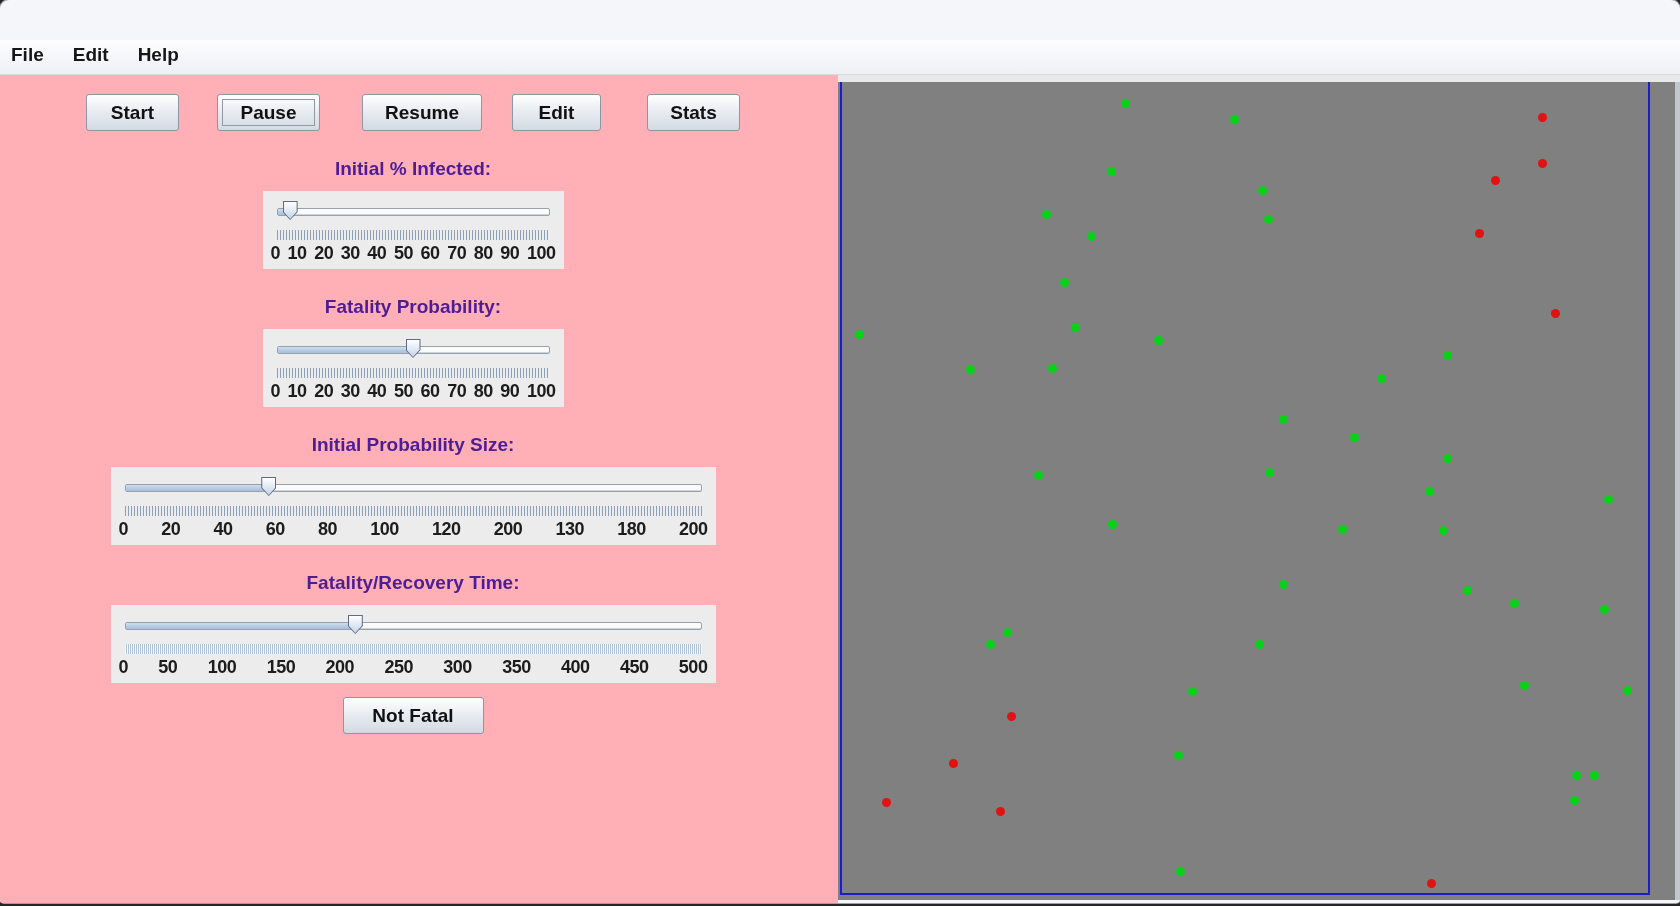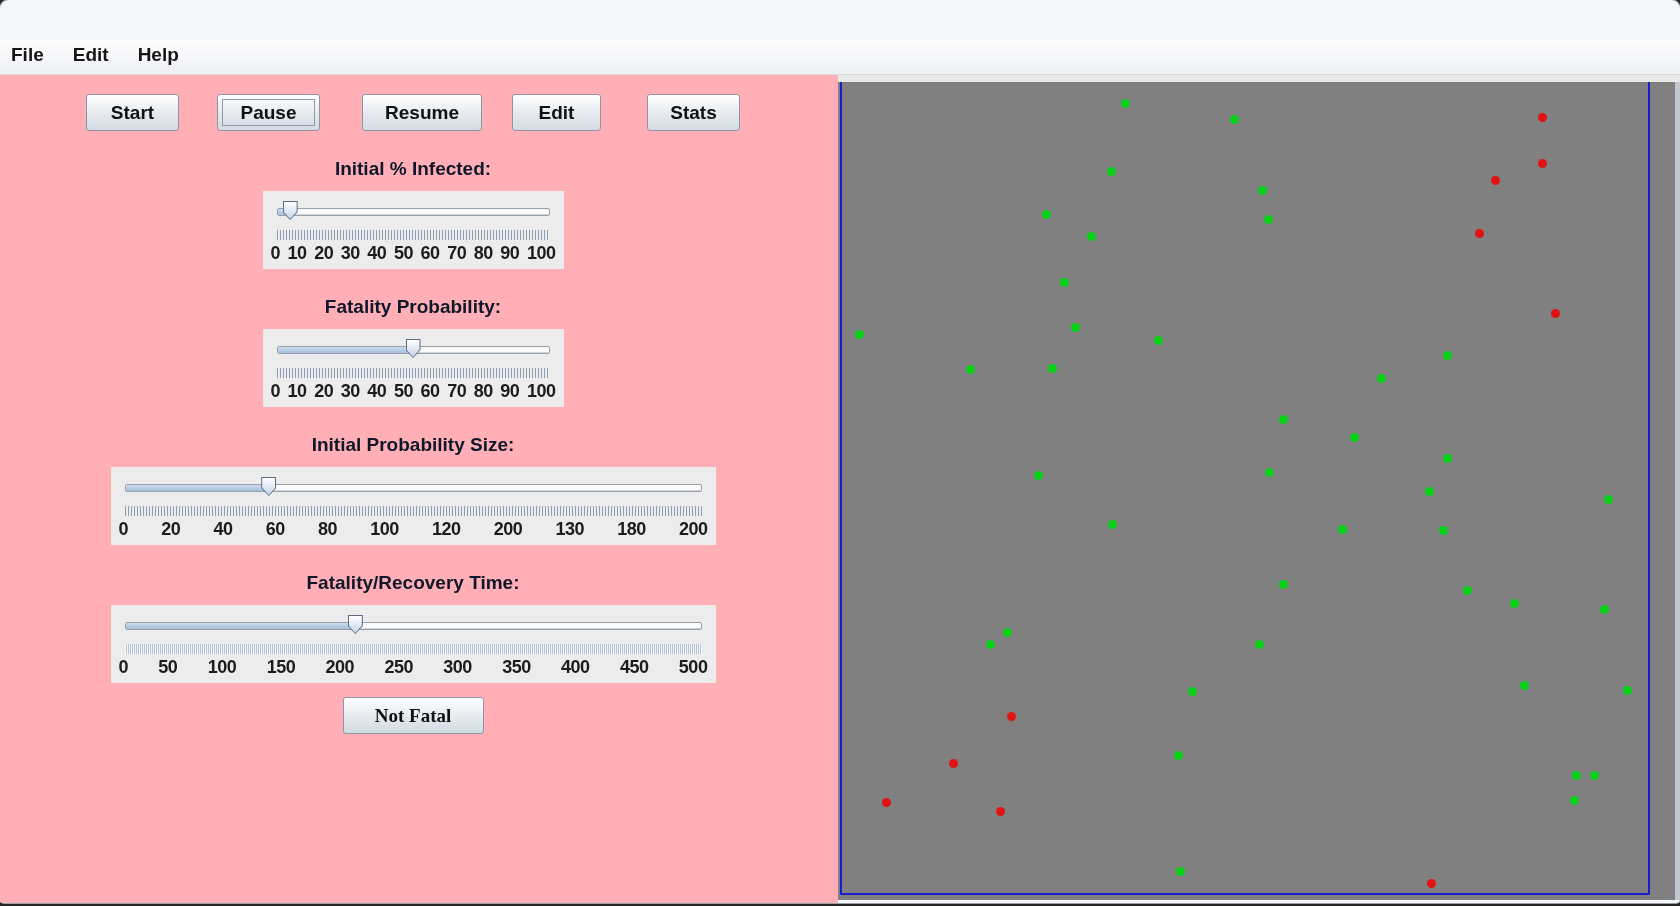--- a/index.html
+++ b/index.html
@@ -35,37 +35,37 @@
   .left-panel { position:absolute; left:0; top:75px; width:838px; bottom:0; background:#ffafb5; }
   .control-col { position:absolute; left:0; top:0; width:782px; display:flex; flex-direction:column;
                  align-items:center;padding-left:44px; }
   .btn-row { margin-top:19px; display:flex; gap:0; align-items:center; }
   .swing-btn { height:37px; background:linear-gradient(180deg,#ffffff,#e9edf2 45%,#d3dae2);
                border:1px solid #8d97a2; border-radius:3px; font-weight:bold; font-size:19px; color:#111;
                display:flex; align-items:center; justify-content:center; position:relative;
                box-shadow:inset 0 1px 0 #ffffff; }
   .swing-btn.focused::after { content:""; position:absolute; inset:4px; border:1px solid #8f99a5; }
 
-  .slider-label { margin-top:27px; font-weight:bold; font-size:19px; color:#0f172a; }
+  .slider-label { margin-top:27px; font-weight:bold; font-size:19px; color:#4c1d95; }
   .slider-panel { margin-top:11px; height:78px; background:#ececec; position:relative; }
   .slider-track { position:absolute; left:14px; right:14px; top:17px; height:8px; background:#fbfbfb;
                   border:1px solid #98a1ab; border-radius:2px; box-shadow:inset 0 -1px 0 #cfd4d9; }
   .slider-fill { position:absolute; left:0; top:0; bottom:0; background:linear-gradient(180deg,#cdddee,#a7bfdb); }
   .slider-thumb { position:absolute; top:10px; width:15px; height:19px;
                   clip-path:polygon(0 0,100% 0,100% 58%,50% 100%,0 58%); background:#5c6b80; }
   .slider-thumb .inner { position:absolute; inset:1px; clip-path:polygon(0 0,100% 0,100% 58%,50% 100%,0 58%);
                   background:linear-gradient(180deg,#ffffff,#e2eaf4 50%,#c2d4e8); }
   .slider-ticks { position:absolute; left:14px; right:14px; top:39px; height:10px; }
   .ticks-fine  { background:repeating-linear-gradient(90deg,rgba(125,145,175,.85) 0 1px,rgba(0,0,0,0) 1px 3px); }
   .ticks-med   { background:repeating-linear-gradient(90deg,rgba(125,145,175,.85) 0 1px,rgba(0,0,0,0) 1px 3px); }
   .ticks-dense { background:#b0c2d6; background-image:repeating-linear-gradient(90deg,rgba(255,255,255,.9) 0 1px,rgba(0,0,0,0) 1px 2px); }
   .slider-labels { position:absolute; left:8px; right:8px; top:51px; height:22px; display:flex;
                    justify-content:space-between; align-items:center; }
   .slider-labels span { font-weight:bold; font-size:18px; color:#1c1c1c; letter-spacing:-0.5px; }
-  .fatal-btn { margin-top:14px; width:141px;font-family:Liberation Serif, serif; }
+  .fatal-btn { margin-top:14px; width:141px; }
 
   
   .sim-panel { position:absolute; left:838px; top:75px; right:0; bottom:3px; background:#808080; }
   .sim-topstrip { position:absolute; left:0; top:0; right:0; height:7px; background:#e9e9e9; }
   .sim-border { position:absolute; left:2px; top:7px; width:810px; height:813px;
                 border-left:2px solid #1c1ccd; border-right:2px solid #1c1ccd; border-bottom:2px solid #1c1ccd; }
   .dot { position:absolute; width:9px; height:9px; border-radius:50%; }
   .right-edge { position:absolute; right:0; top:7px; bottom:0; width:5px; background:#c2c7ce; }
 </style>
 </head>

